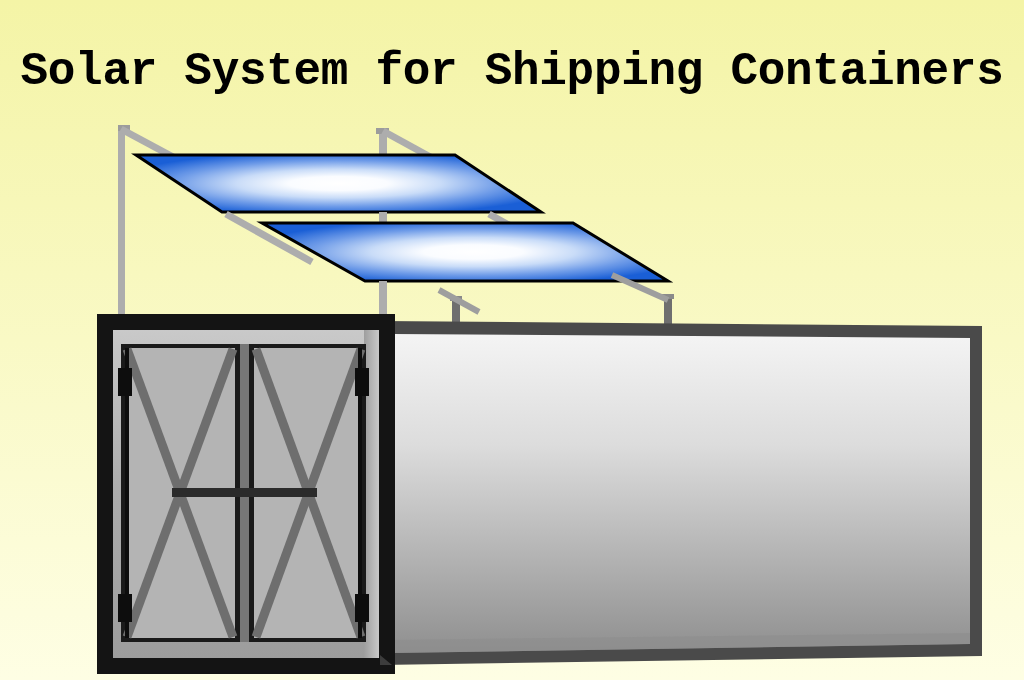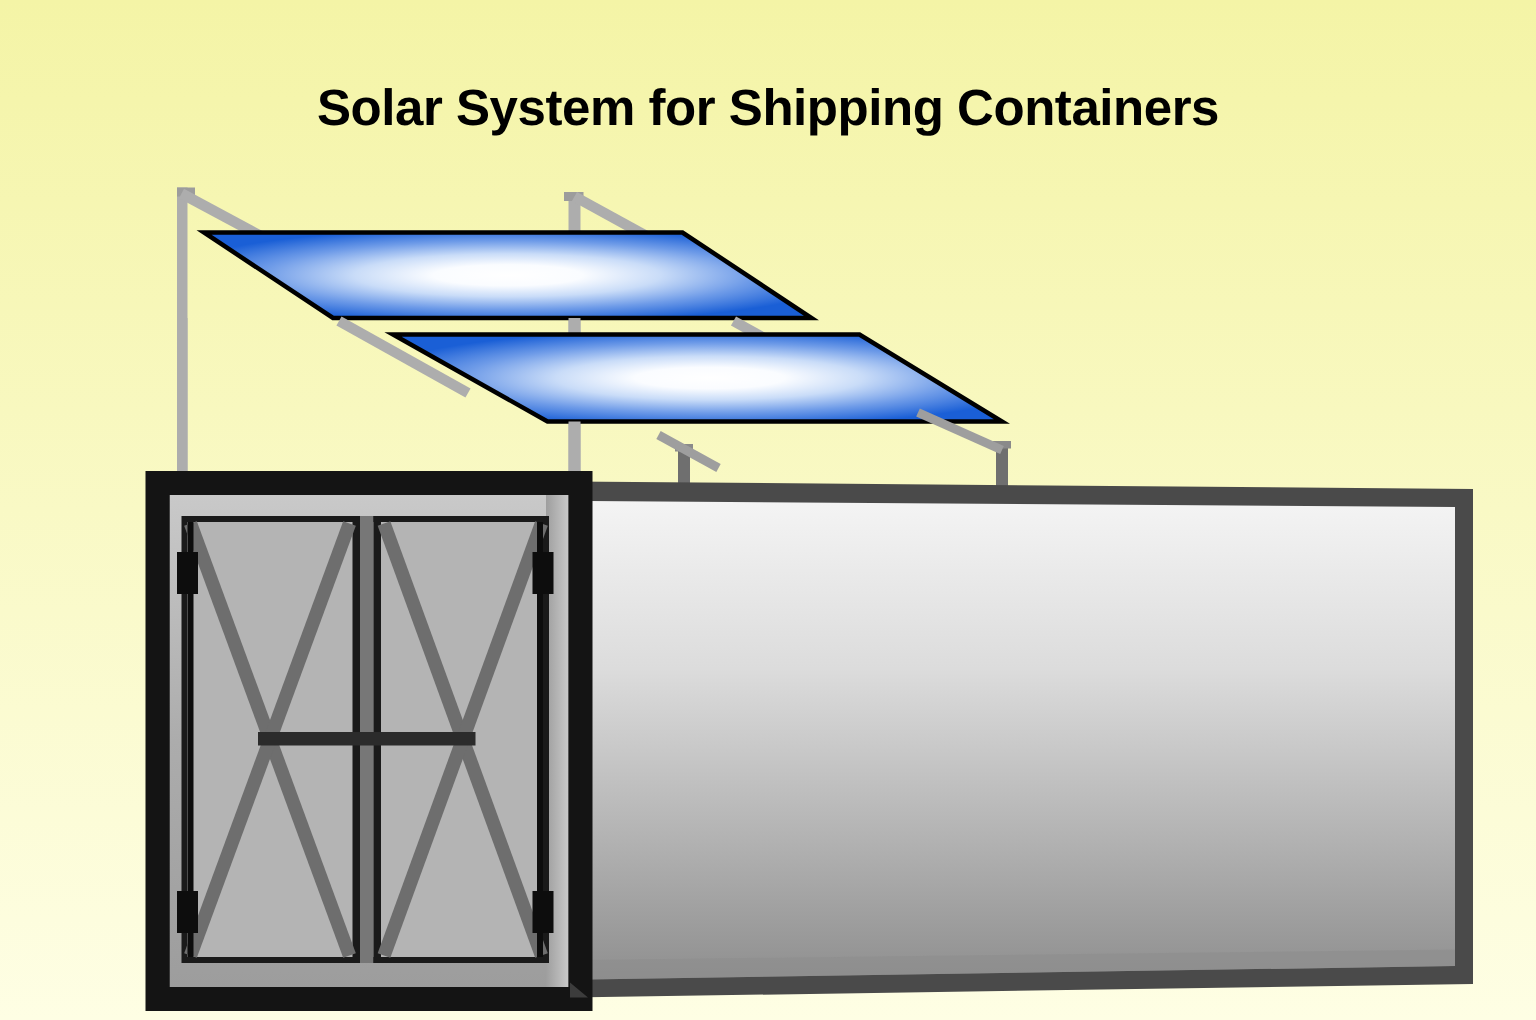--- a/index.html
+++ b/index.html
@@ -18,22 +18,22 @@
     width: 1024px;
     height: 680px;
     background: linear-gradient(to bottom, #F4F4A6 0%, #F7F7B4 35%, #FBFBCE 70%, #FEFEE4 100%);
   }
   #title {
     position: absolute;
     top: 52px;
     left: 0;
     width: 1024px;
     text-align: center;
-    font-family: Liberation Sans, sans-serif;
-    font-size: 34px;
+    font-family: Liberation Mono, monospace;
+    font-size: 46px;
     font-weight: bold;
     color: #000000;
     letter-spacing: -0.3px;
     line-height: 40px;
     user-select: none;
   }
   #illustration {
     position: absolute;
     top: 0;
     left: 0;

